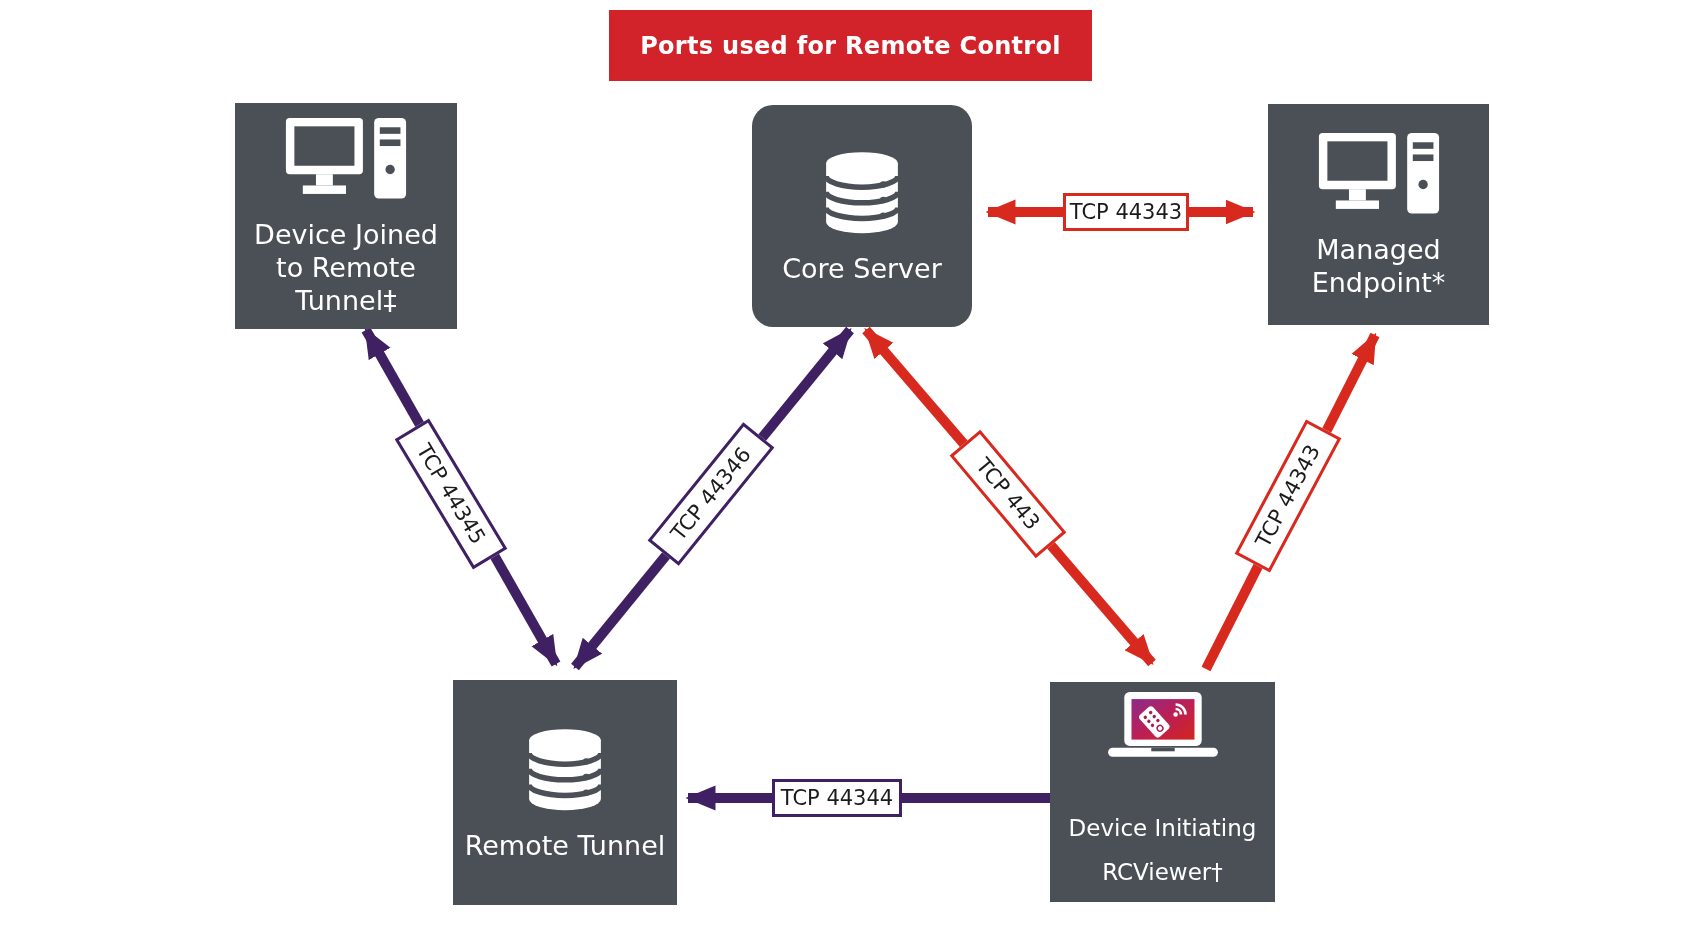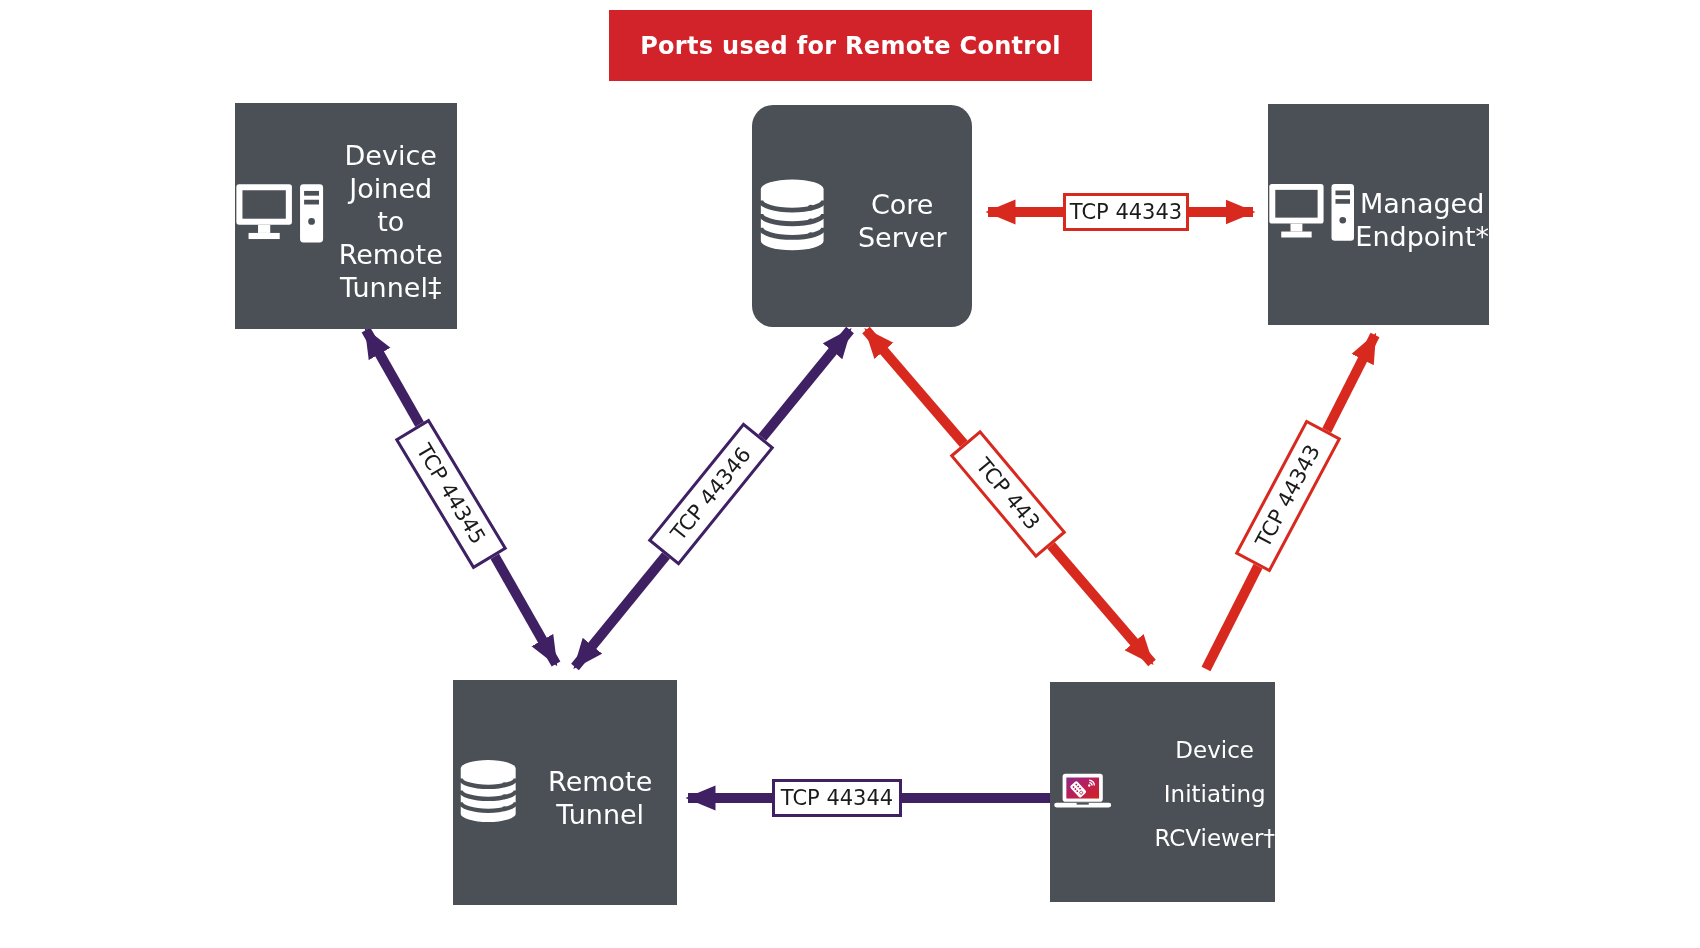--- a/index.html
+++ b/index.html
@@ -10,21 +10,21 @@
   
   .banner {
     position:absolute; left:609px; top:10px; width:483px; height:71px;
     background:var(--banner-bg,#d2232a); color:var(--banner-text,#fff);
     font-weight:bold; font-size:24px; display:flex; align-items:center;
     justify-content:center; letter-spacing:0.3px;
   }
   
   .node {
     position:absolute; background:var(--node-bg,#4b5056); color:var(--node-text,#fff);
-    display:flex; flex-direction:row; align-items:center; justify-content:center;
+    display:flex; flex-direction:column; align-items:center; justify-content:center;
     text-align:center; z-index:2;
   }
   .node-label { font-size:27px; line-height:33px; white-space:pre-line; margin-top:10px; }
   #node-device-joined     { left:235px;  top:103px; width:222px; height:226px; }
   #node-core-server       { left:752px;  top:105px; width:220px; height:222px;border-radius:21px; }
   #node-managed-endpoint  { left:1268px; top:104px; width:221px; height:221px; }
   #node-remote-tunnel     { left:453px;  top:680px; width:224px; height:225px; }
   #node-device-initiating { left:1050px; top:682px; width:225px; height:220px;gap:39px; }
   #node-device-initiating .node-label { font-size:23px; line-height:44px; margin-top:4px; }
   

